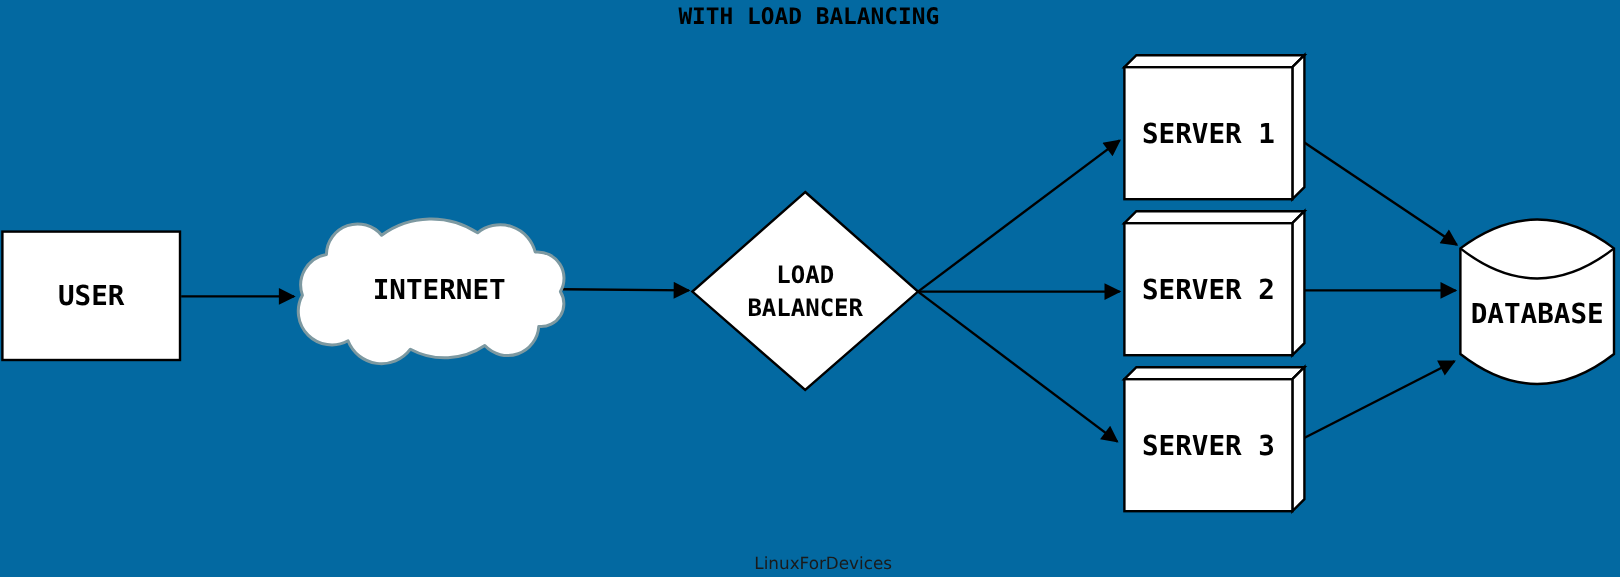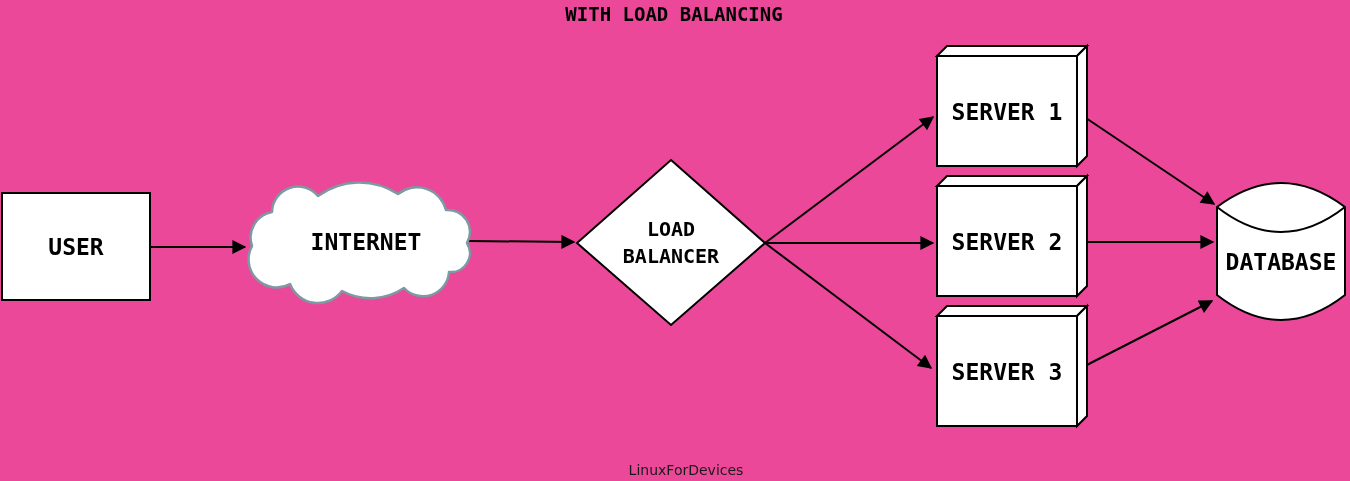--- a/index.html
+++ b/index.html
@@ -1,20 +1,20 @@
 <!DOCTYPE html>
 <html><head>
 <meta charset="utf-8">
 <style>
   html,body { margin:0; padding:0; background:#ffffff; }
   .canvas {
     position:relative;
     width:1350px;
     height:481px;
-    background:#ec4899;
+    background:#0369a1;
     overflow:hidden;
   }
   svg { display:block; }
   .shape   { fill:#ffffff; stroke:#000000; stroke-width:2; }
   .cloud   { fill:#ffffff; stroke:#7d99a1; stroke-width:2.5; stroke-linejoin:round; }
   .edge    { stroke:#000000; stroke-width:2; fill:none; }
   .mono {
     font-family:"DejaVu Sans Mono","Liberation Mono",monospace;
     font-weight:bold;
     fill:#000000;

